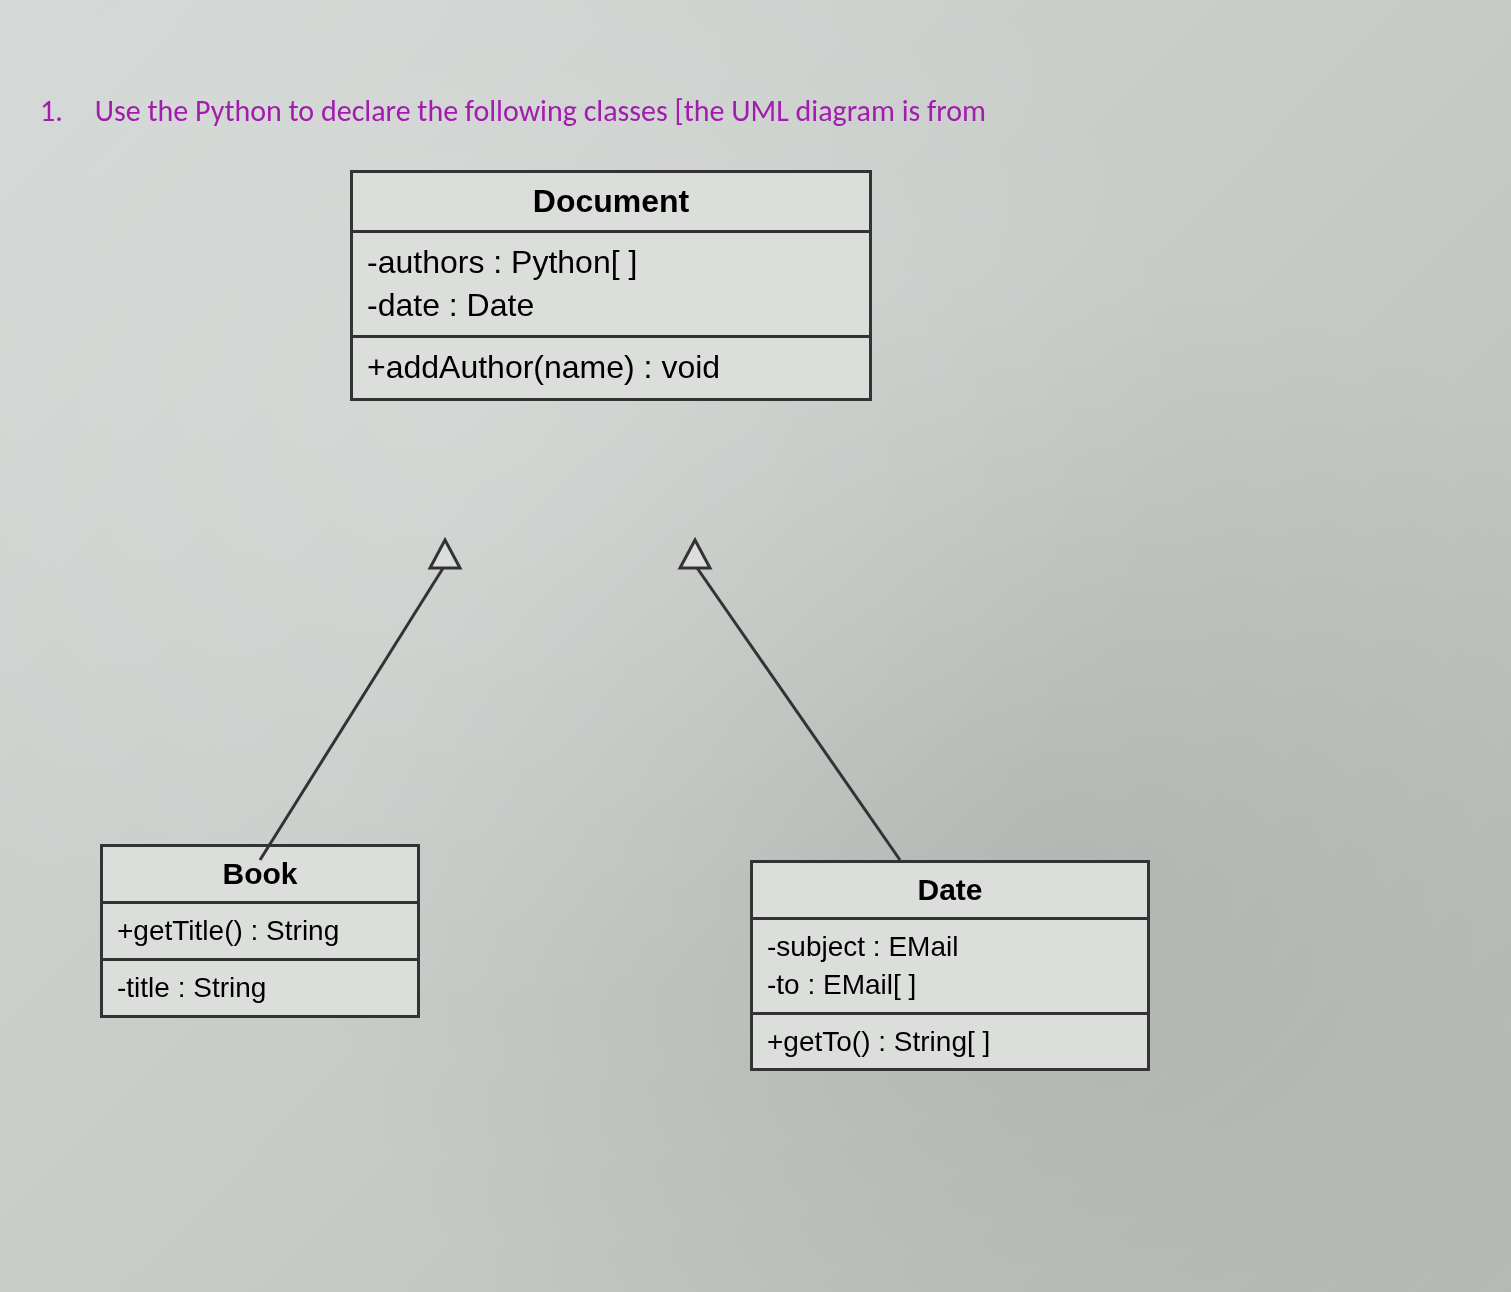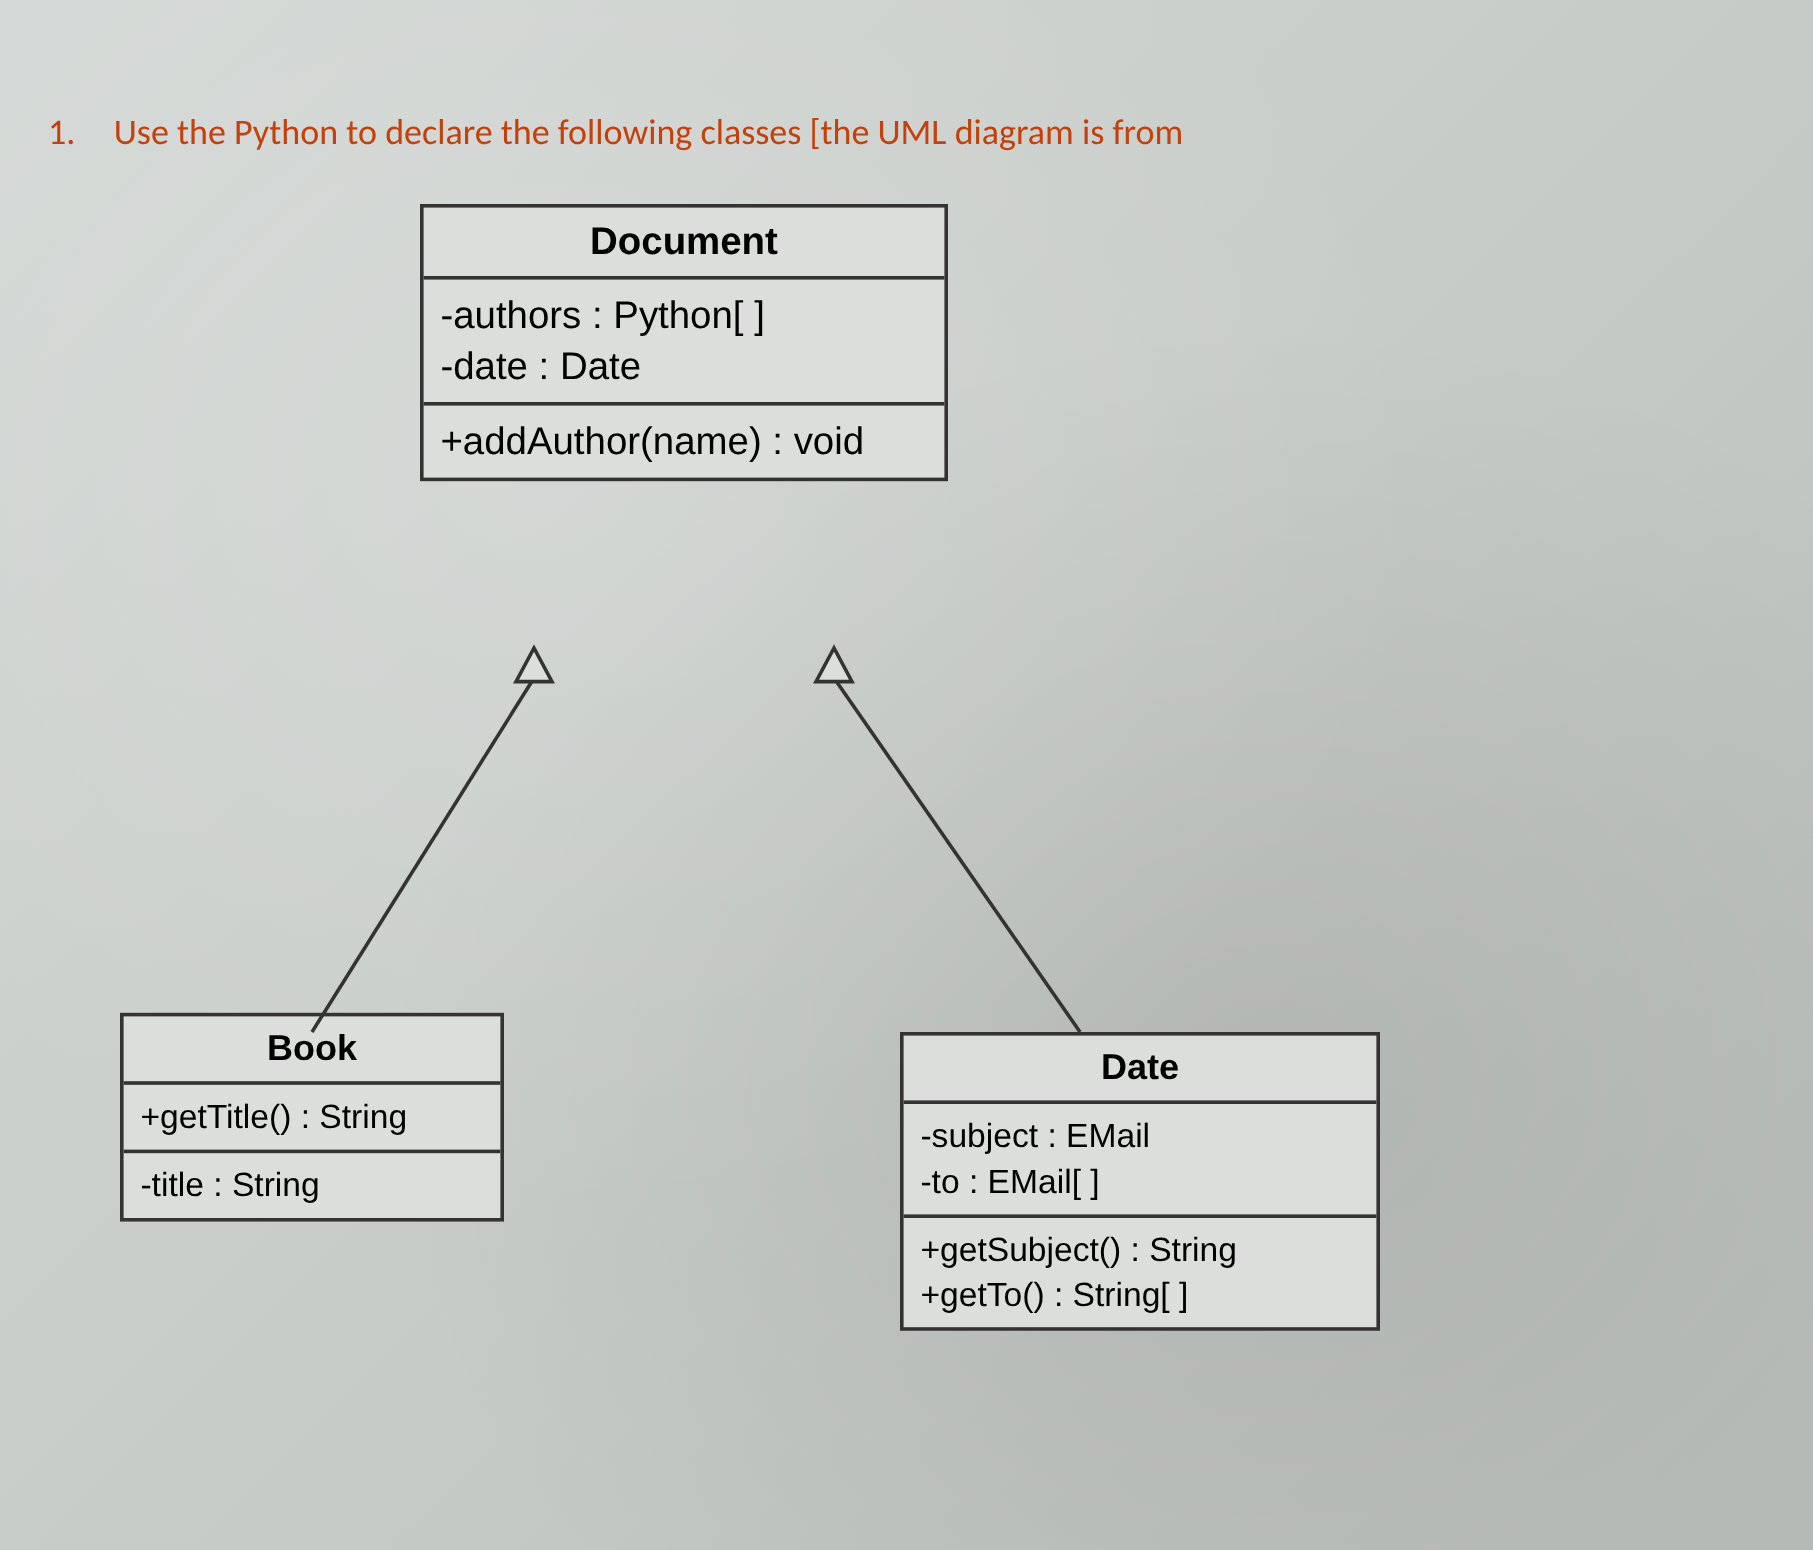--- a/index.html
+++ b/index.html
@@ -21,21 +21,21 @@
       inset: 0;
       background: radial-gradient(ellipse at 30% 30%, rgba(255,255,255,0.15), transparent 50%),
                   radial-gradient(ellipse at 70% 70%, rgba(0,0,0,0.08), transparent 50%);
       pointer-events: none;
     }
     .question {
       position: absolute;
       top: 92px;
       left: 40px;
       font-size: 30px;
-      color: #c2410c;
+      color: #a21caf;
       font-family: Calibri, Arial, sans-serif;
     }
     .qnum {
       display: inline-block;
       width: 48px;
     }
     .uml-box {
       position: absolute;
       background: #dcdedc;
       border: 3px solid #333;
@@ -54,21 +54,21 @@
       padding: 10px 0;
     }
     .uml-line {
       white-space: nowrap;
       line-height: 1.35;
     }
     
     #document-box {
       top: 170px;
       left: 350px;
-      width: 440px;
+      width: 522px;
       font-size: 32px;
     }
     #document-box .uml-title { font-size: 32px; }
     
     #book-box {
       top: 844px;
       left: 100px;
       width: 320px;
       font-size: 28px;
     }
@@ -119,21 +119,20 @@
   </div>
 </div>
 
 <div id="email-box" class="uml-box">
   <div class="uml-section uml-title">Date</div>
   <div class="uml-section">
     <div class="uml-line">-subject : EMail</div>
     <div class="uml-line">-to : EMail[ ]</div>
   </div>
   <div class="uml-section">
-    <div class="uml-line">+getSubject() : String</div>
     <div class="uml-line">+getTo() : String[ ]</div>
   </div>
 </div>
 
 <svg class="connectors">
 
   <g>
 
     <line x1="260" y1="860" x2="445" y2="565" stroke="#333" stroke-width="3"></line>
 

